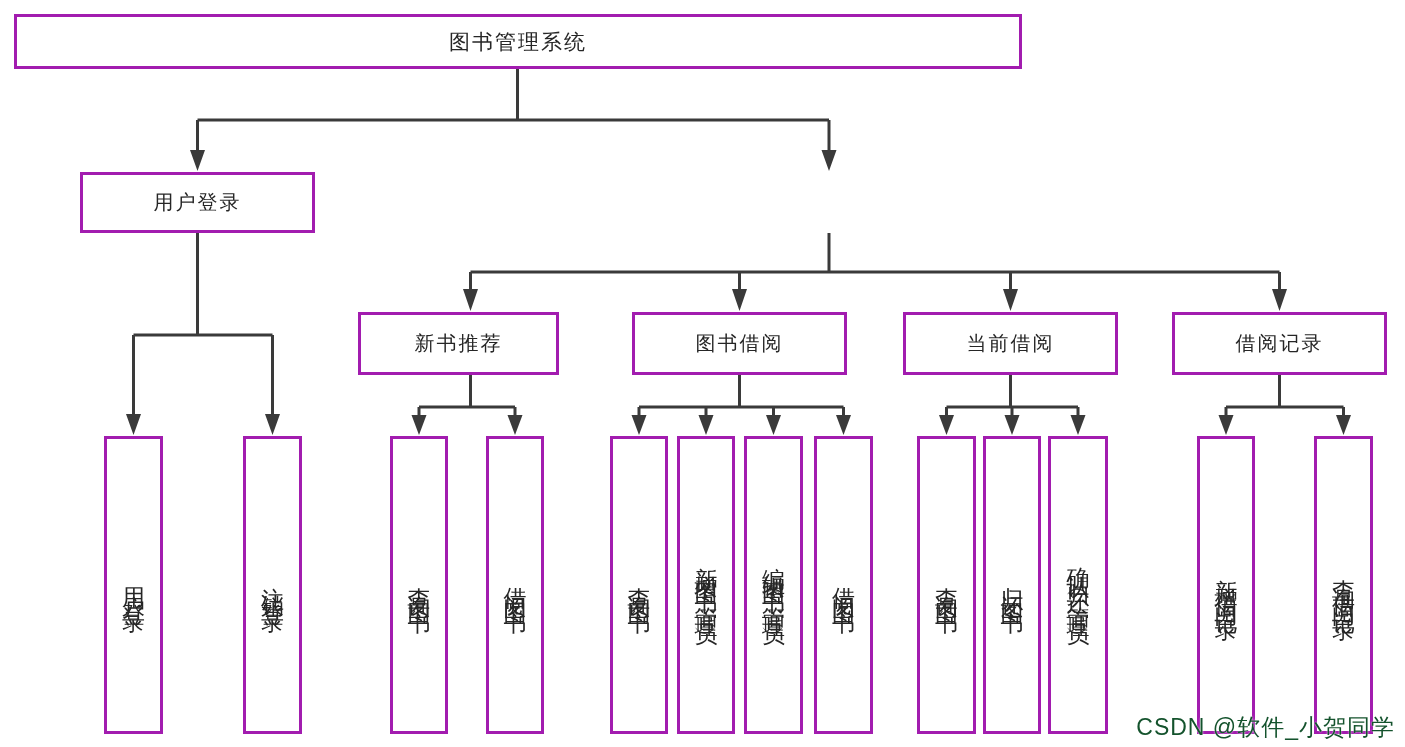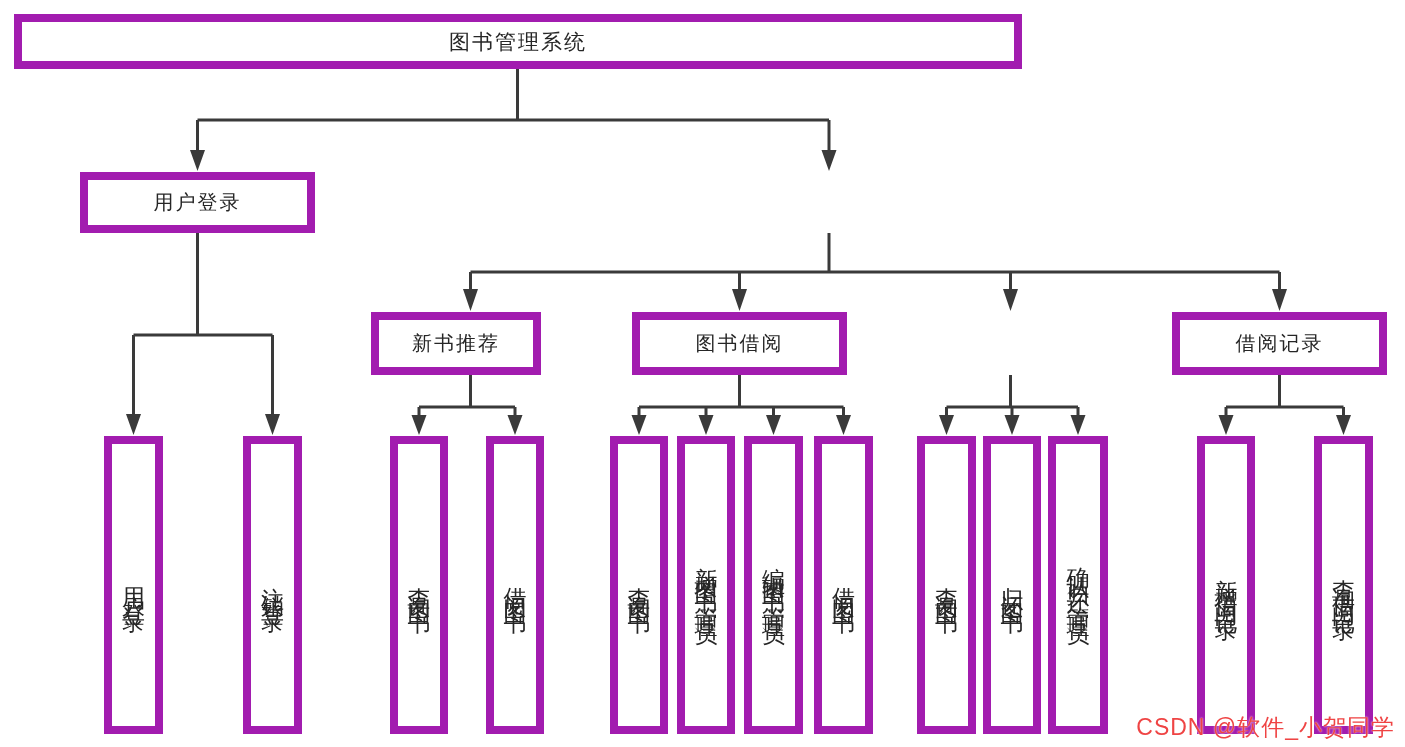--- a/index.html
+++ b/index.html
@@ -2,54 +2,54 @@
 <html><head>
 <meta charset="utf-8">
 <style>
   html,body{margin:0;padding:0;background:#ffffff;}
   #canvas{
     position:relative;width:1405px;height:747px;background:#ffffff;overflow:hidden;
     font-family:"Liberation Sans","DejaVu Sans",sans-serif;color:#262626;
   }
   #wires{position:absolute;left:0;top:0;width:1405px;height:747px;}
   .box{
-    position:absolute;box-sizing:border-box;border:8px solid #a21caf;background:#ffffff;
+    position:absolute;box-sizing:border-box;border:3px solid #a21caf;background:#ffffff;
     display:flex;align-items:center;justify-content:center;text-align:center;
   }
   .h-label{font-size:20px;letter-spacing:2px;white-space:nowrap;}
   .v-label{
     writing-mode:vertical-rl;text-orientation:mixed;
     font-size:23px;letter-spacing:8px;line-height:1;white-space:nowrap;
   }
   
   #n-root{left:14px;top:14px;width:1008px;height:55px;}
   #n-root .h-label{font-size:21px;}
   #n-user-login{left:80px;top:172px;width:235px;height:61px;}
   #n-book-mgmt{left:711px;top:172px;width:236px;height:61px;}
-  #n-new-book{left:371px;top:312px;width:170px;height:63px;}
+  #n-new-book{left:358px;top:312px;width:201px;height:63px;}
   #n-book-borrow{left:632px;top:312px;width:215px;height:63px;text-align:right;}
   #n-current-borrow{left:903px;top:312px;width:215px;height:63px;}
   #n-borrow-record{left:1172px;top:312px;width:215px;height:63px;}
   .leaf{top:436px;height:298px;}
   #l-user-login{left:104px;width:59px;}
   #l-logout{left:243px;width:59px;}
   #l-query-book-1{left:390px;width:58px;}
   #l-borrow-book-1{left:486px;width:58px;}
   #l-query-book-2{left:610px;width:58px;}
   #l-add-book{left:677px;width:58px;}
   #l-edit-book{left:744px;width:59px;}
   #l-borrow-book-2{left:814px;width:59px;}
   #l-query-book-3{left:917px;width:59px;}
   #l-return-book{left:983px;width:58px;}
   #l-confirm-return{left:1048px;width:60px;}
   #l-add-borrow-record{left:1197px;width:58px;}
   #l-query-borrow-record{left:1314px;width:59px;}
   #watermark{
     position:absolute;right:10px;top:712px;font-size:23px;letter-spacing:1px;
-    color:#ef4444;white-space:nowrap;z-index:5;text-shadow:0 0 2px #ffffff;
+    color:#14532d;white-space:nowrap;z-index:5;text-shadow:0 0 2px #ffffff;
   }
 </style>
 </head>
 <body>
 
 <div id="canvas">
 
   <svg id="wires" viewBox="0 0 1405 747" xmlns="http://www.w3.org/2000/svg">
     <path fill="none" stroke="#3a3a3a" stroke-width="3" d="M517.5 68 V120 M197.5 120 H829
              M197.5 120 V153 M829 120 V153
@@ -78,20 +78,23 @@
 
   <div class="box" id="n-user-login">
     <span class="h-label">用户登录</span>
   </div>
 
   <div class="box" id="n-new-book">
     <span class="h-label">新书推荐</span>
   </div>
   <div class="box" id="n-book-borrow">
     <span class="h-label">图书借阅</span>
+  </div>
+  <div class="box" id="n-current-borrow">
+    <span class="h-label">当前借阅</span>
   </div>
   <div class="box" id="n-borrow-record">
     <span class="h-label">借阅记录</span>
   </div>
 
   <div class="box leaf" id="l-user-login">
     <span class="v-label">用户登录</span>
   </div>
   <div class="box leaf" id="l-logout">
     <span class="v-label">注销登录</span>

